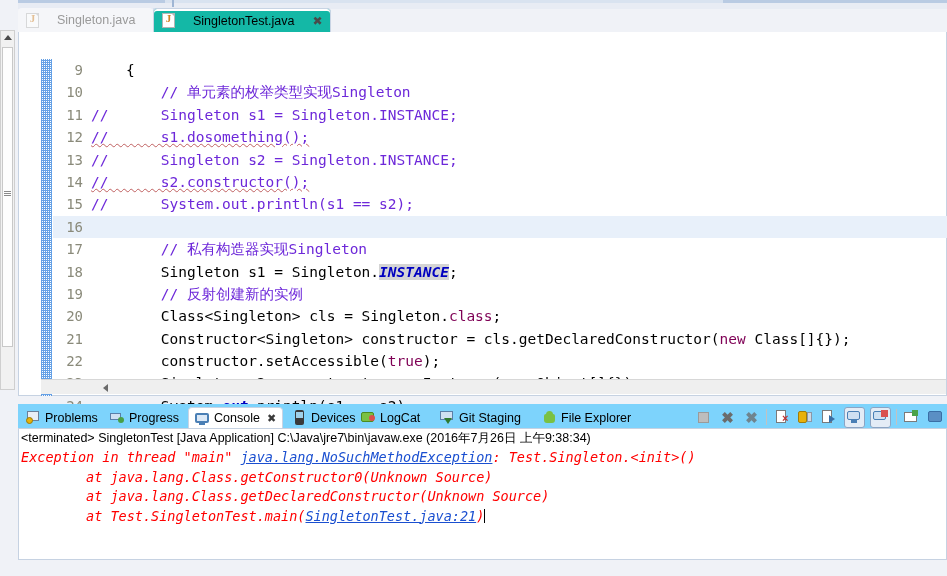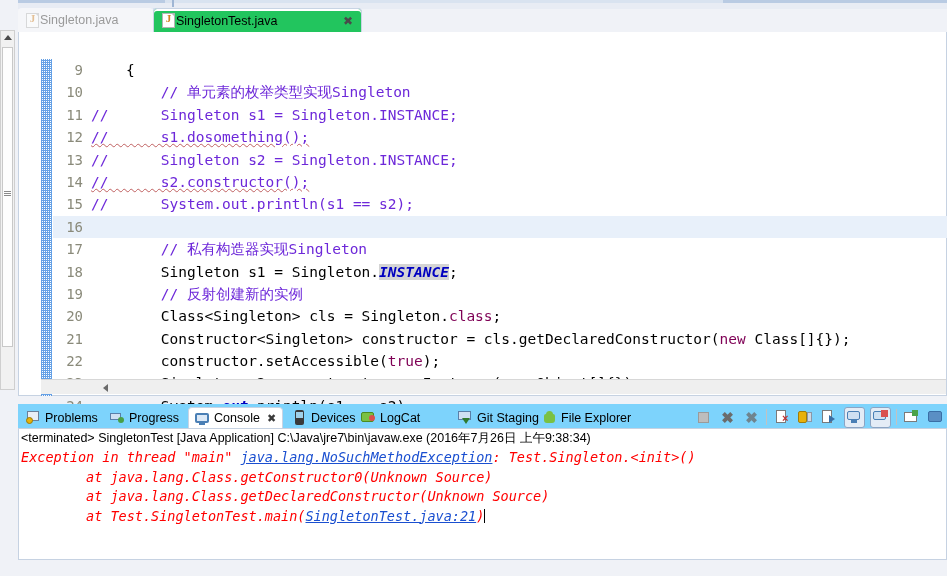--- a/index.html
+++ b/index.html
@@ -69,38 +69,38 @@
     position: absolute;
     left: 0; top: 0;
     width: 929px; height: 26px;
   }
   .tab {
     position: absolute;
     top: 2px;
     height: 24px;
     display: flex;
     align-items: center;
-    gap: 1px;
+    gap: 18px;
     padding: 0 8px;
     box-sizing: border-box;
     font-size: 12.5px;
     border-top-left-radius: 4px;
     border-top-right-radius: 4px;
   }
   .tab-inactive {
     left: 0px;
     width: 135px;
     color: #9a9a9a;
     background: #f5f6f9;
   }
   .tab-active {
     left: 135px;
-    width: 209px;
+    width: 178px;
     color: #000;
-    background: #22c55e;
+    background: #14b8a6;
     border: 1px solid #c8d4e4;
     border-bottom: none;
     box-shadow: inset 0 2px 0 #ffffff;
   }
   .tab-underline-active {
     position: absolute;
     left: 135px; top: 2px;
     width: 175px; height: 3px;
     background: #d5e1f0;
   }
@@ -764,21 +764,21 @@
       <div class="ctab" style="left:268px;">
         <span class="ico ico-devices"></span>
         <span>Devices</span>
       </div>
 
       <div class="ctab" style="left:337px;">
         <span class="ico ico-logcat"></span>
         <span>LogCat</span>
       </div>
 
-      <div class="ctab" style="left:434px;">
+      <div class="ctab" style="left:416px;">
         <span class="ico ico-git"></span>
         <span>Git Staging</span>
       </div>
 
       <div class="ctab" style="left:518px;">
         <span class="ico ico-android"></span>
         <span>File Explorer</span>
       </div>
 
       <div class="console-tools">

